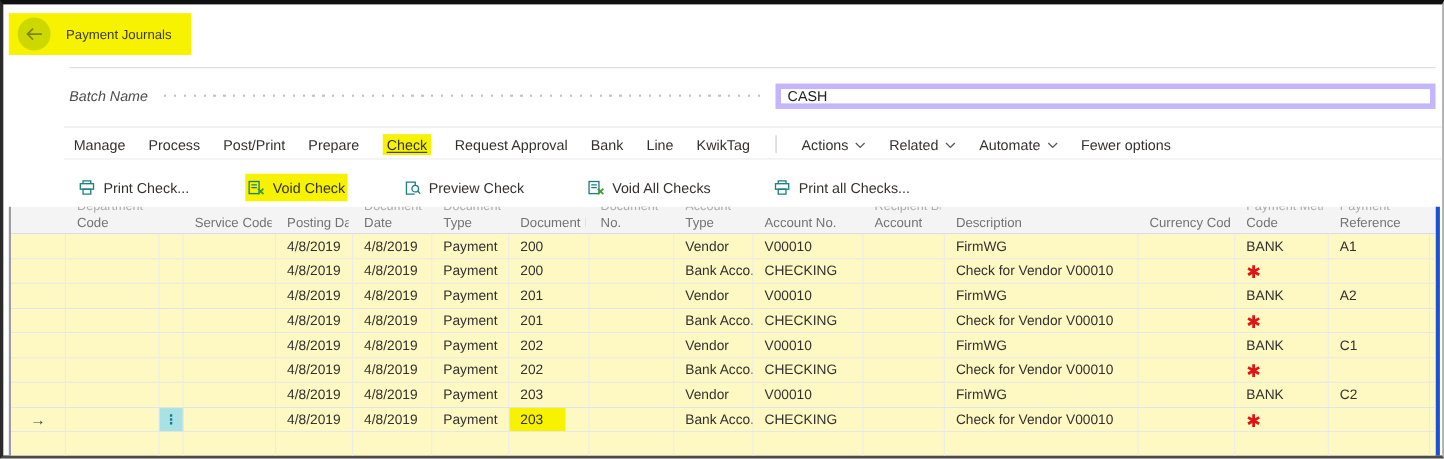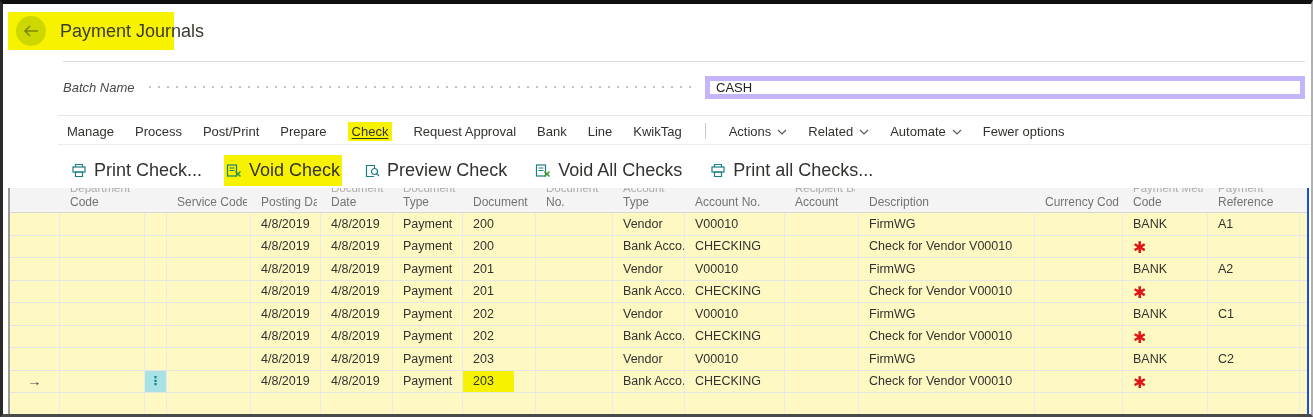--- a/index.html
+++ b/index.html
@@ -16,21 +16,21 @@
   .titlebar {
     position:absolute; left:5px; top:8px; width:166px; height:38px;
     display:flex; align-items:center; gap:14px; padding-left:8px;
     background:var(--hl,#f6f200);
   }
   .backbtn {
     width:30px; height:30px; border-radius:50%; background:#cdd800;
     display:flex; align-items:center; justify-content:center; flex:0 0 auto;
   }
   .backbtn svg { display:block; }
-  .page-title { font-size:18px; color:#3c3b33; white-space:nowrap; }
+  .page-title { font-size:12px; color:#3c3b33; white-space:nowrap; }
 
   .head-divider { position:absolute; left:60px; right:6px; top:57px; height:1px; background:#dcdcdc; }
 
   
   .batch-row { position:absolute; left:60px; top:70px; right:6px; height:26px; display:flex; align-items:center; }
   .batch-label { font-size:13px; color:#4a4a4a; white-space:nowrap;font-style:italic; }
   .leader { flex:1; height:2px; margin:0 10px 0 14px; align-self:center;
     background-image:repeating-linear-gradient(to right,#c3c3c3 0 2px,transparent 2px 9px); }
   .batch-input {
     width:600px; height:23px; border:5px solid #c4b5fd; background:#fff;
@@ -43,28 +43,28 @@
 
   .menubar { position:absolute; left:64px; top:114px; right:10px; height:26px;
     display:flex; align-items:center; gap:21px; font-size:13px; color:#34322f; white-space:nowrap; }
   .menu-item { cursor:default; }
   .menu-item.hl { background:var(--hl,#f6f200); padding:2px 4px; text-decoration:underline; text-underline-offset:2px; }
   .menu-sep { width:1px; height:16px; background:#c9c9c9; margin:0 2px; }
   .dd { display:flex; align-items:center; gap:6px; }
   .dd svg { display:block; margin-top:2px; }
 
   .subtoolbar { position:absolute; left:62px; top:150px; right:10px; height:32px;
-    display:flex; align-items:center; gap:16px; font-size:18px; color:#34322f; white-space:nowrap; }
+    display:flex; align-items:center; gap:45px; font-size:13px; color:#34322f; white-space:nowrap; }
   .tbtn { display:flex; align-items:center; gap:7px; padding:5px 6px; }
   .tbtn.hl { background:var(--hl,#f6f200); padding:5px 2px; }
   .tbtn svg { display:block; flex:0 0 auto; }
 
   
   .grid { position:absolute; left:5px; top:184px; width:1301px;
-    border-left:2px solid #9c9c9c; border-right:2px solid #1d4ed8; border-bottom:1px solid #cfcfcf; }
+    border-left:2px solid #9c9c9c; border-right:4px solid #1d4ed8; border-bottom:1px solid #cfcfcf; }
   .cols { display:grid;
     grid-template-columns:50px 85px 22px 84px 70px 72px 70px 73px 77px 72px 100px 74px 176px 88px 85px 92px 1fr; }
 
   .ghead { background:#f4f4f4; height:25px; overflow:hidden; border-bottom:1px solid #d6d6d6; }
   .hcell { overflow:hidden; }
   .hinner { height:32px; margin-top:-8px; display:flex; flex-direction:column; justify-content:flex-end; padding:0 4px 3px 10px; }
   .hline1 { font-size:11.5px; line-height:13px; color:#ababab; white-space:nowrap; overflow:hidden; }
   .hline2 { font-size:12px; line-height:14px; color:#737373; white-space:nowrap; overflow:hidden; }
 
   .grow { height:22.5px; border-bottom:1px solid #e4e4e4; background:#fef9c3; }

